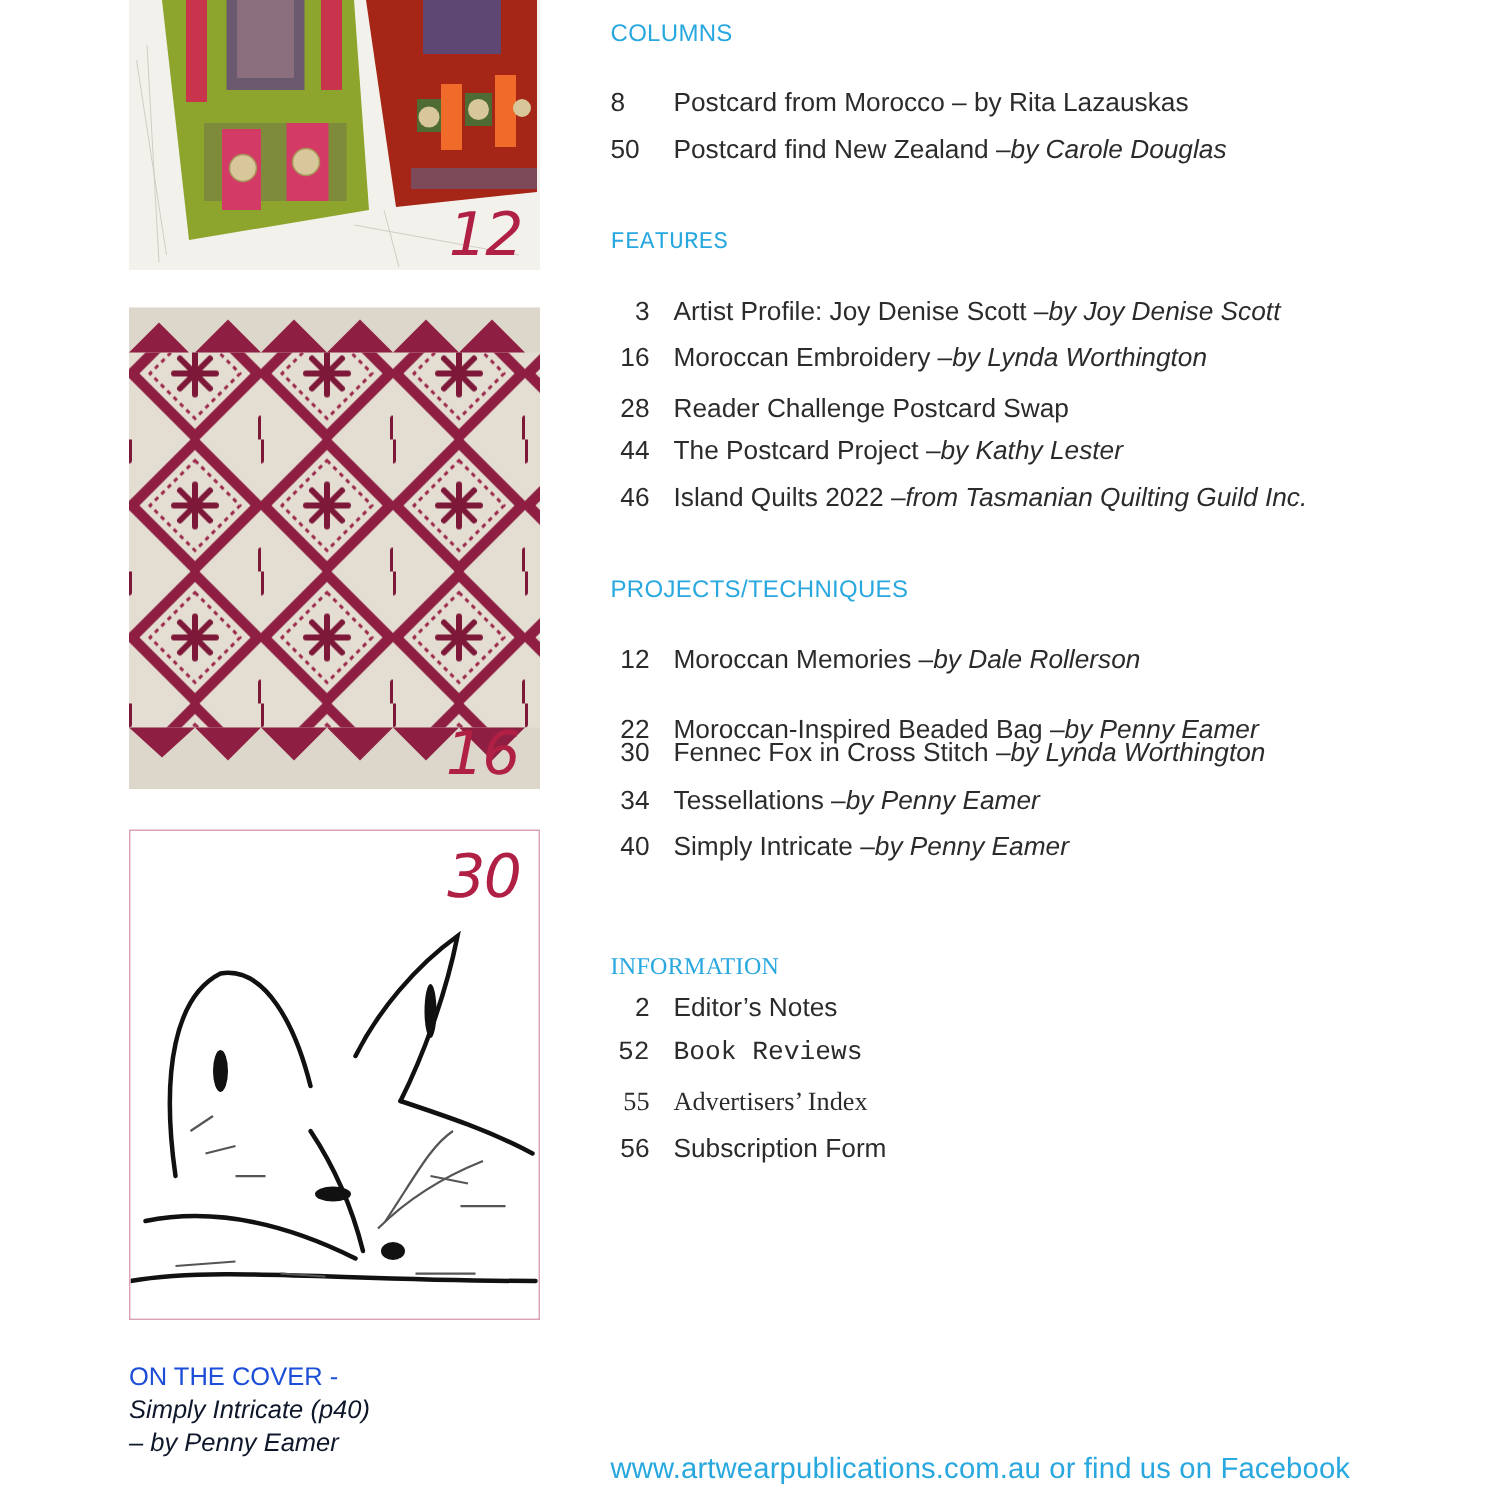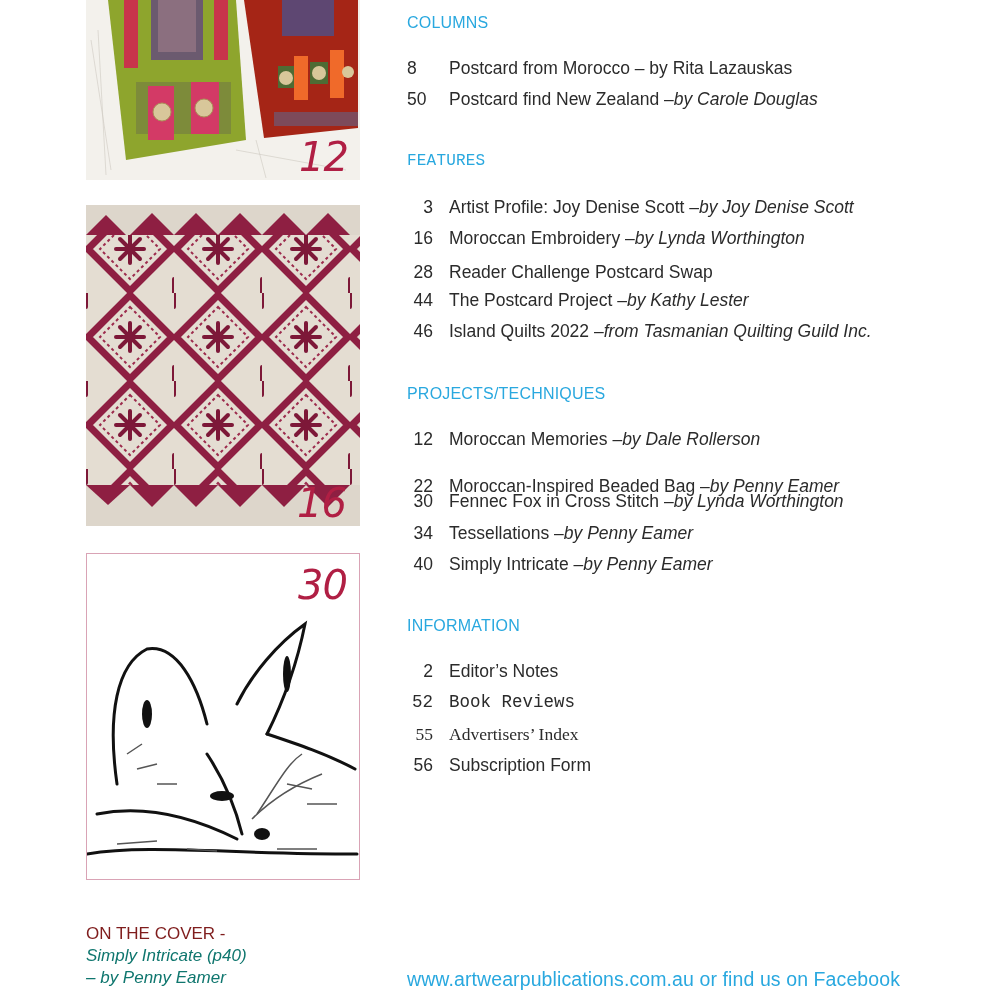--- a/index.html
+++ b/index.html
@@ -15,22 +15,22 @@
     .page-num {
       position: absolute; font-family: "DejaVu Sans", sans-serif; font-style: italic; font-weight: 300;
       font-size: 40px; color: #b01f44; letter-spacing: -1px;
     }
     .photo-1 .page-num { right: 12px; bottom: 0px; }
     .photo-2 .page-num { right: 14px; bottom: 0px; }
     .photo-3 .page-num { right: 12px; top: 8px; }
 
     
     .cover-caption { position: absolute; left: 86px; top: 907px; font-size: 17px; line-height: 22px; }
-    .cover-title { color: #7f1d1d; margin-top: 16px; }
-    .cover-line { color: #0f766e; font-style: italic; }
+    .cover-title { color: #1d4ed8; }
+    .cover-line { color: #0f172a; font-style: italic; }
 
     
     .toc { position: absolute; left: 407px; top: 0; width: 560px; }
     .section-heading {
       position: absolute; left: 0; color: #29a8df; font-size: 16px; letter-spacing: 0.2px;
     }
     .entry { position: absolute; left: 0; height: 24px; display: flex; font-size: 17.5px; color: #2b2b2b; white-space: nowrap; }
     .entry-page { width: 26px; text-align: right; margin-right: 16px; }
     .entry-page.left { text-align: left; }
     .entry-title { }
@@ -210,21 +210,21 @@
     <span class="entry-page">34</span>
     <span class="entry-title">Tessellations – </span>
     <span class="entry-credit">by Penny Eamer</span>
   </div>
   <div class="entry" style="top:554px;">
     <span class="entry-page">40</span>
     <span class="entry-title">Simply Intricate – </span>
     <span class="entry-credit">by Penny Eamer</span>
   </div>
 
-  <div class="section-heading" style="top:617px;">INFORMATION</div>
+  <div class="section-heading" style="top:636px;font-family:Liberation Serif, serif;">INFORMATION</div>
   <div class="entry" style="top:661px;">
     <span class="entry-page">2</span>
     <span class="entry-title">Editor’s Notes</span>
   </div>
   <div class="entry" style="top:692px;font-family:Liberation Mono, monospace;">
     <span class="entry-page">52</span>
     <span class="entry-title">Book Reviews</span>
   </div>
   <div class="entry" style="top:724px;font-family:Liberation Serif, serif;">
     <span class="entry-page">55</span>

